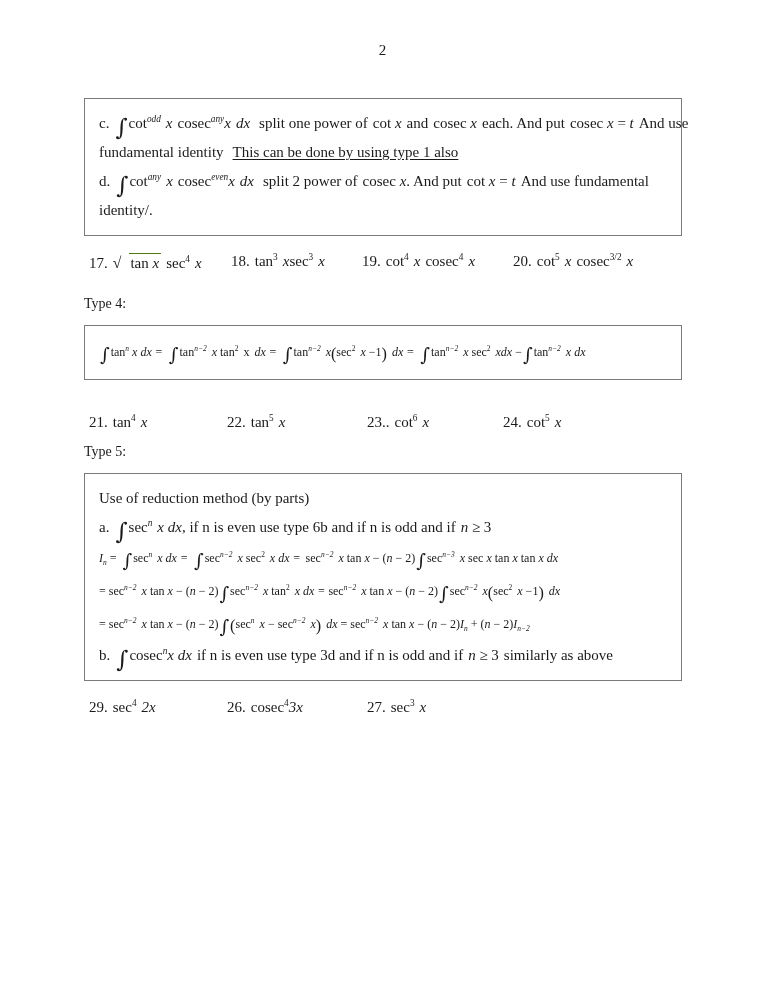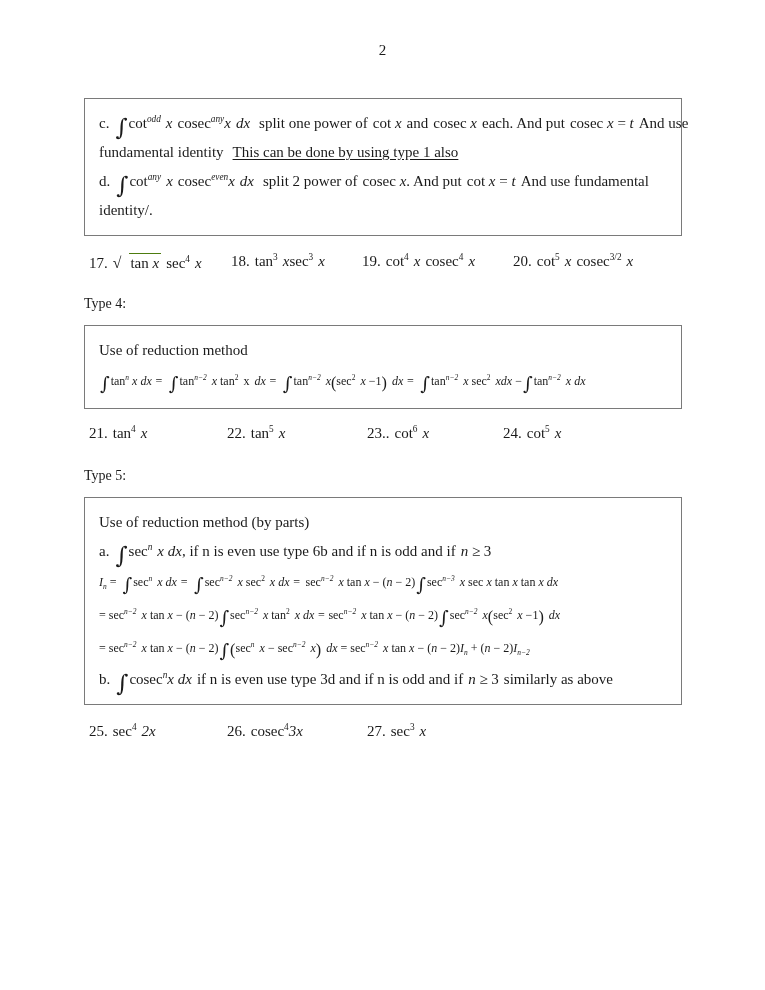--- a/index.html
+++ b/index.html
@@ -153,46 +153,45 @@
       </span>
       <span class="item" style="left:429px;">
         <span>20.</span><span class="sp"></span><span class="m">cot</span><sup>5</sup><span class="sp"></span><i>x</i><span class="sp"></span><span class="m">cosec</span><sup>3/2</sup><span class="sp"></span><i>x</i>
       </span>
     </div>
 
     <div class="type-label" style="margin-top:13px;">Type 4:</div>
 
     <div class="rule-box" style="margin-top:13px;">
 
-      <div class="line">Use of reduction method</div>
 
 
       <div class="formula-line">
         <span class="intg">∫</span><span class="m">tan</span><sup class="it">n</sup><i> x dx =</i><span class="sp"></span><span class="intg">∫</span><span class="m">tan</span><sup class="it">n−2</sup><span class="sp"></span><i>x</i><span class="m"> tan</span><sup>2</sup><span class="sp"></span>x<span class="sp"></span><i>dx =</i><span class="sp"></span><span class="intg">∫</span><span class="m">tan</span><sup class="it">n−2</sup><span class="sp"></span><i>x</i><span class="bigparen">(</span><span class="m">sec</span><sup>2</sup><span class="sp"></span><i>x</i> −1<span class="bigparen">)</span><span class="sp"></span><i>dx =</i><span class="sp"></span><span class="intg">∫</span><span class="m">tan</span><sup class="it">n−2</sup><span class="sp"></span><i>x</i><span class="m"> sec</span><sup>2</sup><span class="sp"></span><i>xdx</i> −<span class="intg">∫</span><span class="m">tan</span><sup class="it">n−2</sup><span class="sp"></span><i>x dx</i>
       </div>
 
 
     </div>
 
-    <div class="exercise-row" style="margin-top:16px;">
+    <div class="exercise-row" style="margin-top:34px;">
       <span class="item" style="left:5px;">
         <span>21.</span><span class="sp"></span><span class="m">tan</span><sup>4</sup><span class="sp"></span><i>x</i>
       </span>
       <span class="item" style="left:143px;">
         <span>22.</span><span class="sp"></span><span class="m">tan</span><sup>5</sup><span class="sp"></span><i>x</i>
       </span>
       <span class="item" style="left:283px;">
         <span>23..</span><span class="sp"></span><span class="m">cot</span><sup>6</sup><span class="sp"></span><i>x</i>
       </span>
       <span class="item" style="left:419px;">
         <span>24.</span><span class="sp"></span><span class="m">cot</span><sup>5</sup><span class="sp"></span><i>x</i>
       </span>
     </div>
 
-    <div class="type-label" style="margin-top:13px;">Type 5:</div>
+    <div class="type-label" style="">Type 5:</div>
 
     <div class="rule-box" style="margin-top:13px;">
 
       <div class="line">Use of reduction method (by parts)</div>
 
       <div class="line">
         <span>a.</span><span class="sp"></span><span class="intg">∫</span><span class="m">sec</span><sup class="it">n</sup><span class="sp"></span><i>x dx</i><span>, if n is even use type 6b and if n is odd and if</span><span class="sp"></span><span class="m"><i>n</i> ≥ 3</span>
       </div>
 
       <div class="formula-line">
@@ -208,21 +207,21 @@
       </div>
 
       <div class="line">
         <span>b.</span><span class="sp"></span><span class="intg">∫</span><span class="m">cosec</span><sup class="it">n</sup><i>x dx</i><span class="sp"></span><span>if n is even use type 3d and if n is odd and if</span><span class="sp"></span><span class="m"><i>n</i> ≥ 3</span><span class="sp"></span><span>similarly as above</span>
       </div>
 
     </div>
 
     <div class="exercise-row" style="margin-top:18px;">
       <span class="item" style="left:5px;">
-        <span>25.</span><span class="sp"></span><span class="m">sec</span><sup>4</sup><span class="sp"></span><i>2x</i>
+        <span>29.</span><span class="sp"></span><span class="m">sec</span><sup>4</sup><span class="sp"></span><i>2x</i>
       </span>
       <span class="item" style="left:143px;">
         <span>26.</span><span class="sp"></span><span class="m">cosec</span><sup>4</sup><i>3x</i>
       </span>
       <span class="item" style="left:283px;">
         <span>27.</span><span class="sp"></span><span class="m">sec</span><sup>3</sup><span class="sp"></span><i>x</i>
       </span>
     </div>
 
   </div>

